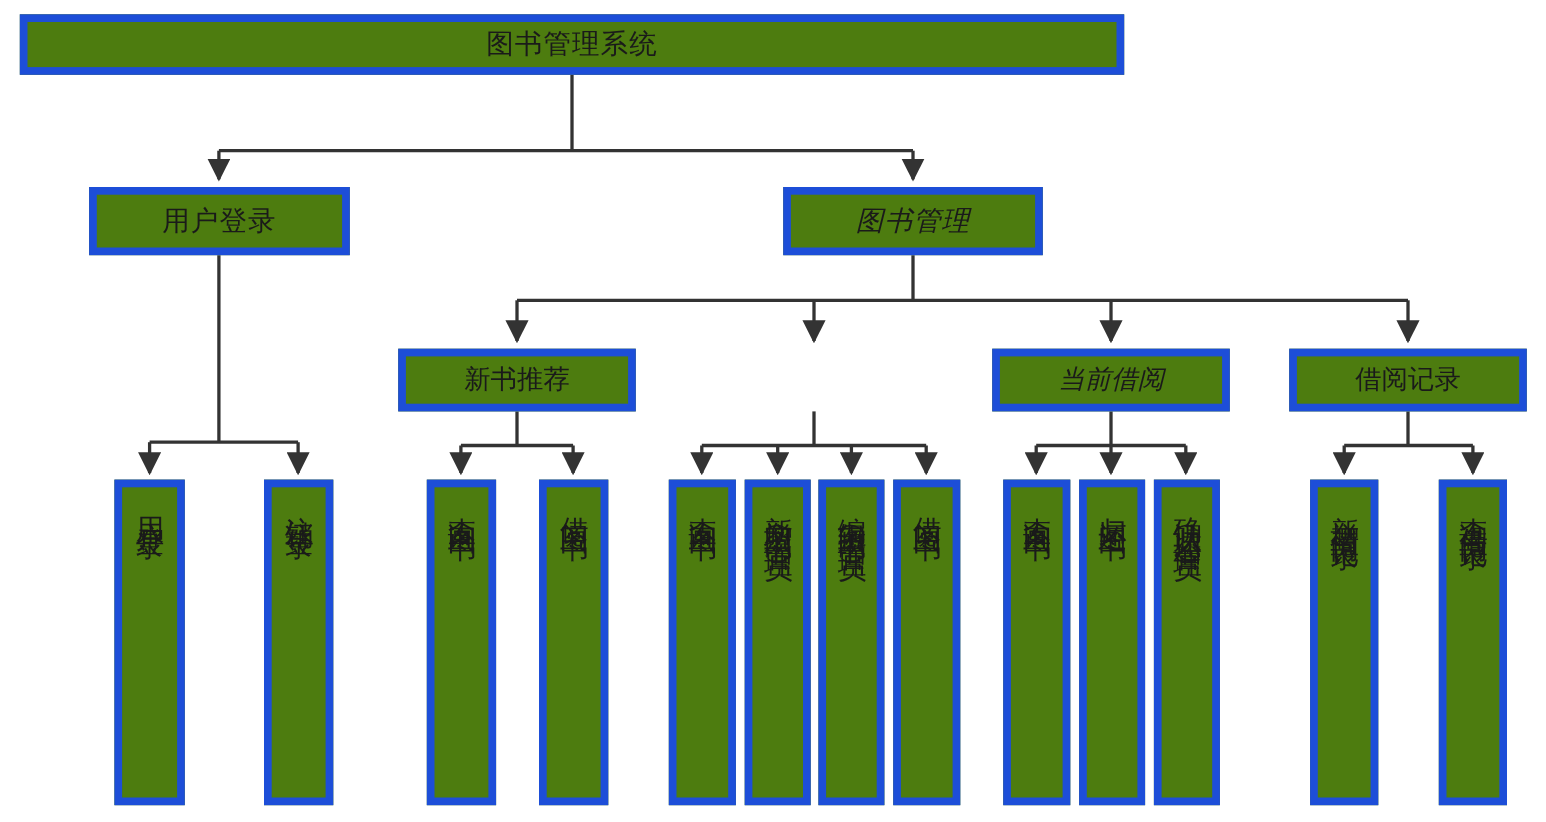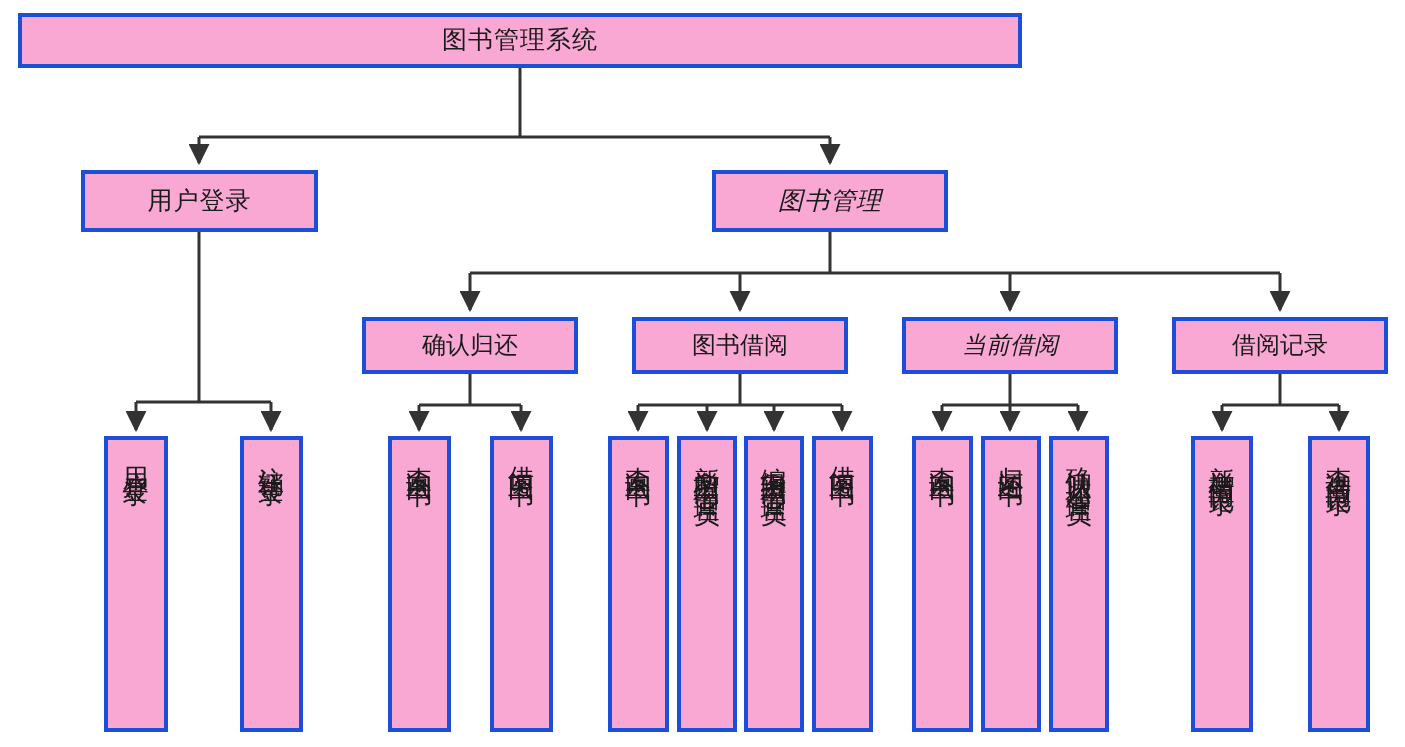--- a/index.html
+++ b/index.html
@@ -22,22 +22,22 @@
     position: absolute;
     left: 0;
     top: 0;
     width: 1405px;
     height: 747px;
     pointer-events: none;
   }
   .node {
     position: absolute;
     box-sizing: border-box;
-    background: #f9a8d4;
-    border: 4px solid #1d4ed8;
+    background: #4d7c0f;
+    border: 7px solid #1d4ed8;
     display: flex;
     align-items: center;
     justify-content: center;
     z-index: 2;
   }
   .node-label {
     color: #1a1a1a;
     text-align: center;
     line-height: 1.05;
     white-space: nowrap;
@@ -138,24 +138,21 @@
   </div>
 
   <div class="node horiz" style="left:81px; top:170px; width:237px; height:62px;">
     <span class="node-label">用户登录</span>
   </div>
   <div class="node horiz" style="left:712px; top:170px; width:236px; height:62px;font-style:italic;">
     <span class="node-label">图书管理</span>
   </div>
 
   <div class="node level3" style="left:362px; top:317px; width:216px; height:57px;">
-    <span class="node-label">确认归还</span>
-  </div>
-  <div class="node level3" style="left:632px; top:317px; width:216px; height:57px;">
-    <span class="node-label">图书借阅</span>
+    <span class="node-label">新书推荐</span>
   </div>
   <div class="node level3" style="left:902px; top:317px; width:216px; height:57px;font-style:italic;">
     <span class="node-label">当前借阅</span>
   </div>
   <div class="node level3" style="left:1172px; top:317px; width:216px; height:57px;">
     <span class="node-label">借阅记录</span>
   </div>
 
   <div class="node leaf" style="left:104px; top:436px; width:64px; height:296px;">
     <span class="node-label">用户登录</span>

